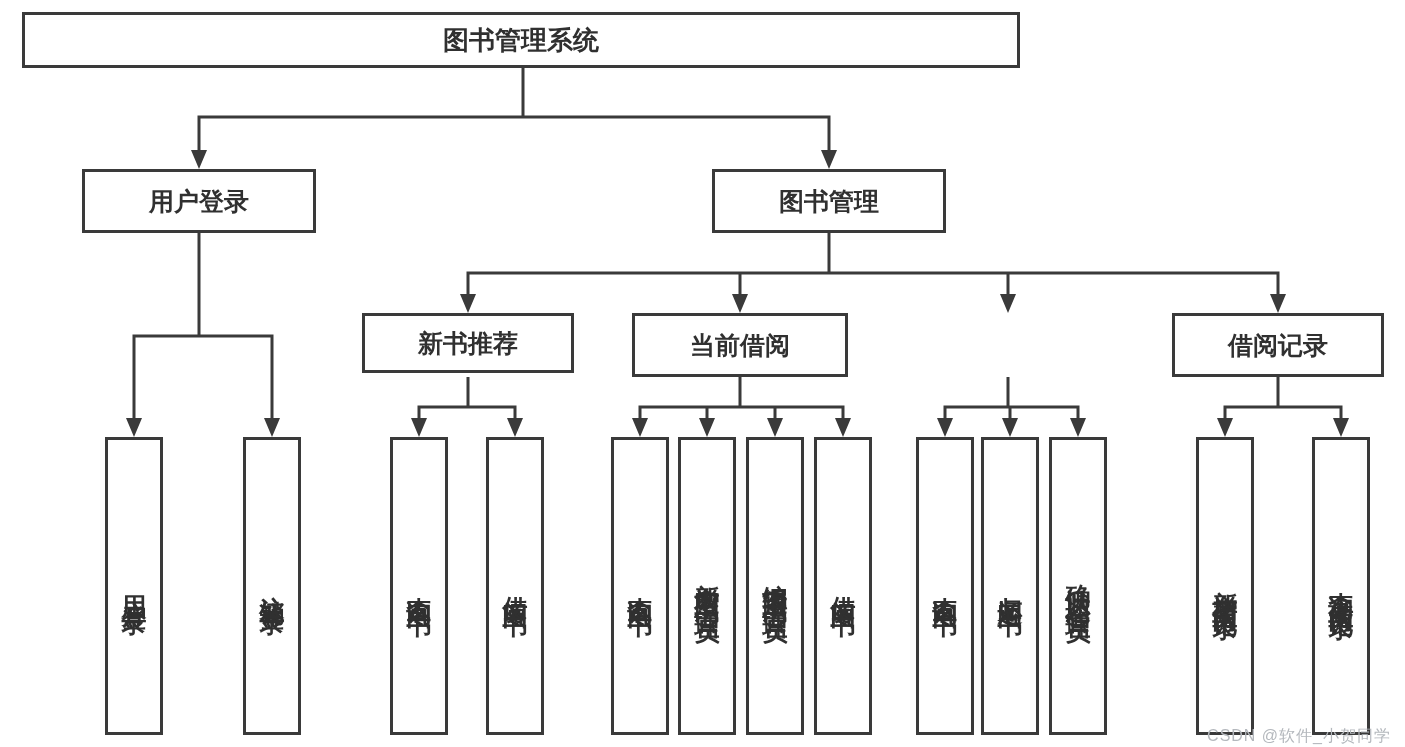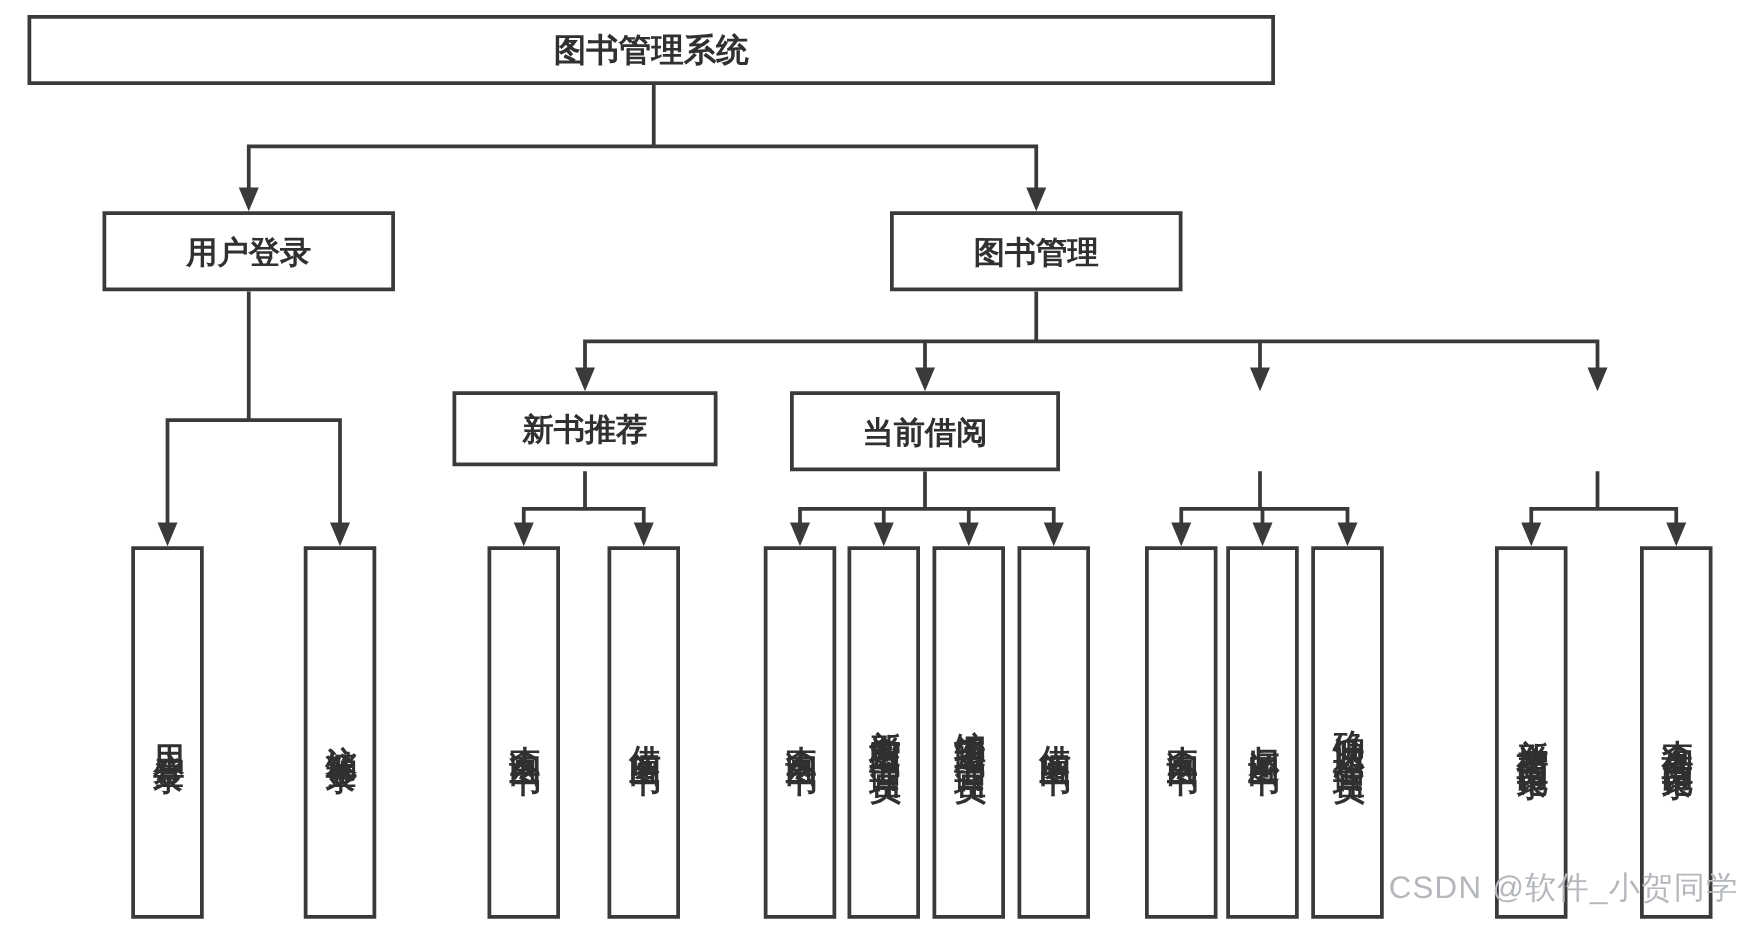--- a/index.html
+++ b/index.html
@@ -35,22 +35,22 @@
   .leaf{
     writing-mode:vertical-rl;
     text-orientation:mixed;
     letter-spacing:5px;
     line-height:1;
     white-space:normal;
   }
   .watermark{
     position:absolute;
     right:14px;
-    bottom:21px;
-    font-size:25px;
+    bottom:0;
+    font-size:16px;
     letter-spacing:1px;
     color:var(--watermark);
     z-index:5;
   }
 </style>
 </head>
 <body>
 
 <div class="stage">
 
@@ -100,20 +100,21 @@
              M1333 418 H1349 L1341 437 Z"></path>
   </svg>
 
   <div class="node root" style="left:22px;top:12px;width:998px;height:56px">图书管理系统</div>
 
   <div class="node" style="left:82px;top:169px;width:234px;height:64px">用户登录</div>
   <div class="node" style="left:712px;top:169px;width:234px;height:64px">图书管理</div>
 
   <div class="node" style="left:362px;top:313px;width:212px;height:60px">新书推荐</div>
   <div class="node" style="left:632px;top:313px;width:216px;height:64px">当前借阅</div>
+  <div class="node" style="left:1172px;top:313px;width:212px;height:64px">借阅记录</div>
 
   <div class="node leaf" style="left:105px;top:437px;width:58px;height:298px">用户登录</div>
   <div class="node leaf" style="left:243px;top:437px;width:58px;height:298px">注销登录</div>
 
   <div class="node leaf" style="left:390px;top:437px;width:58px;height:298px">查询图书</div>
   <div class="node leaf" style="left:486px;top:437px;width:58px;height:298px">借阅图书</div>
 
   <div class="node leaf" style="left:611px;top:437px;width:58px;height:298px">查询图书</div>
   <div class="node leaf" style="left:678px;top:437px;width:58px;height:298px">新增图书（管理员）</div>
   <div class="node leaf" style="left:746px;top:437px;width:58px;height:298px">编辑图书（管理员）</div>

